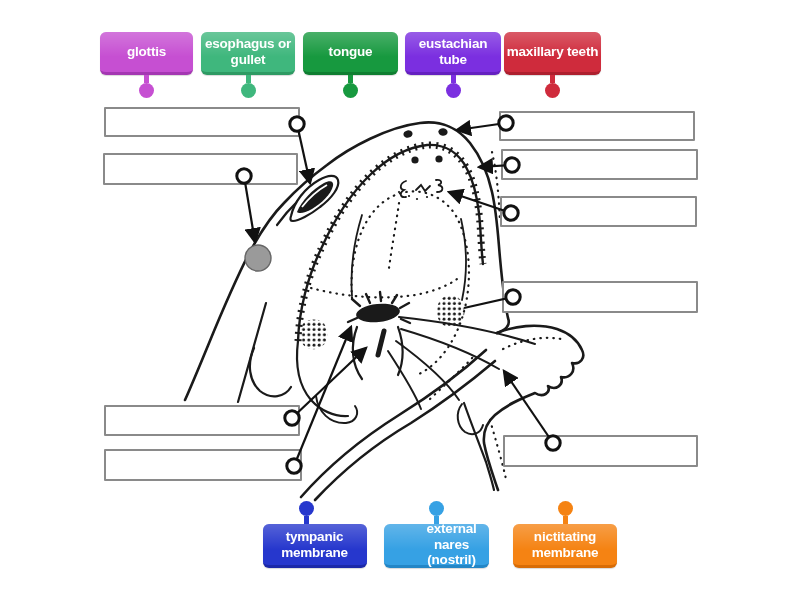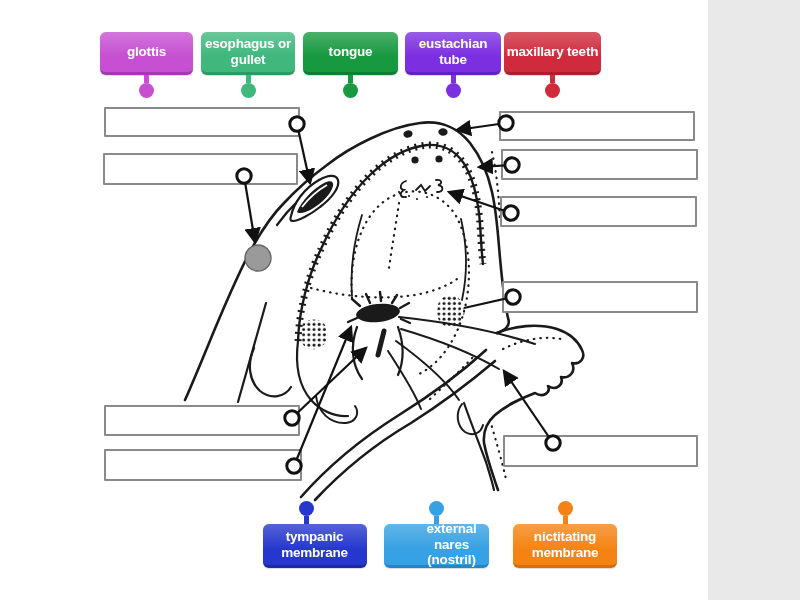--- a/index.html
+++ b/index.html
@@ -1,17 +1,17 @@
 <!DOCTYPE html>
 <html><head>
 <meta charset="utf-8">
 <style>
   html,body{margin:0;padding:0;background:#e9e9e9;}
   .canvas{
-    position:relative;width:708px;height:600px;overflow:hidden;
+    position:relative;width:800px;height:600px;overflow:hidden;
     background:var(--bg,#ffffff);
     font-family:"Liberation Sans", sans-serif;
   }
   svg.layer{position:absolute;left:0;top:0;width:800px;height:600px;}
   
   .box{
     position:absolute;background:#ffffff;
     border:2px solid var(--slot-border,#8a8a8a);
     box-sizing:border-box;border-radius:1px;
     z-index:2;

